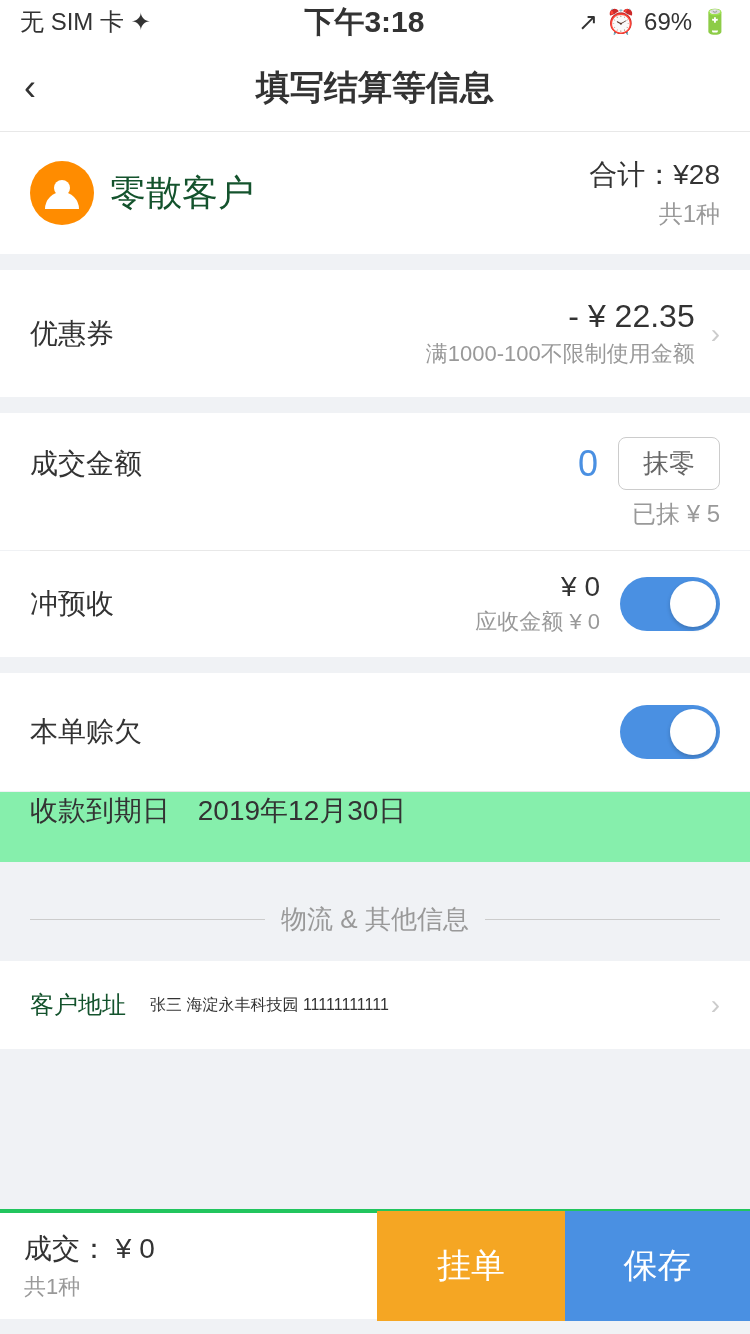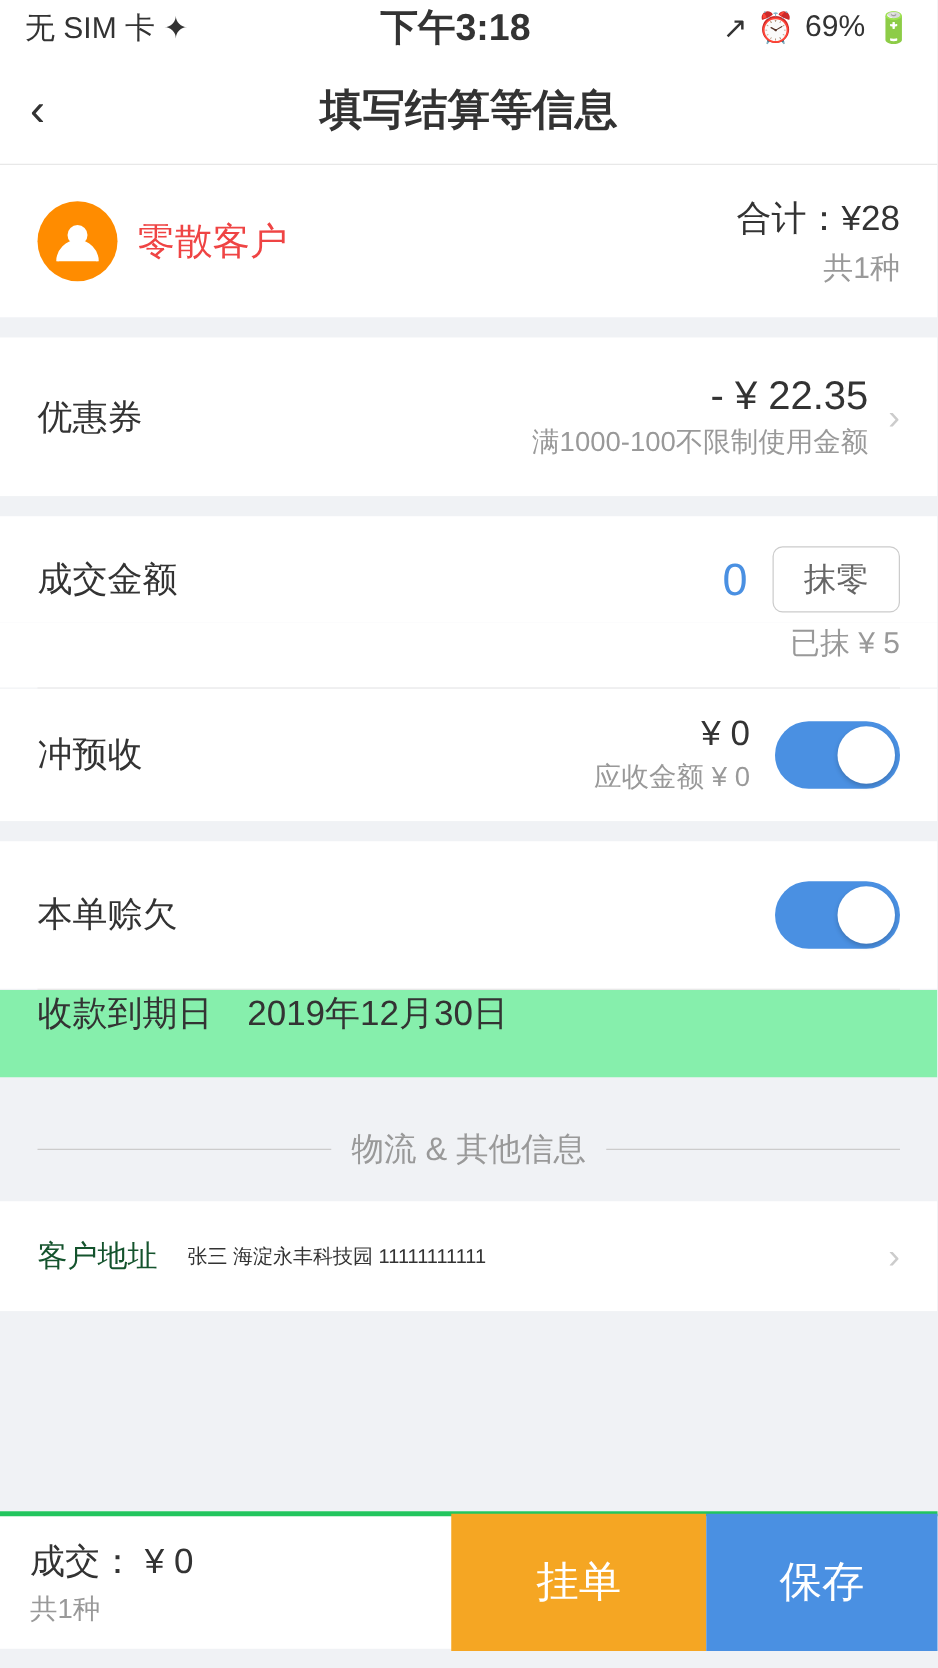--- a/index.html
+++ b/index.html
@@ -81,22 +81,22 @@
       width: 64px;
       height: 64px;
       border-radius: 50%;
       background: #ff8c00;
       display: flex;
       align-items: center;
       justify-content: center;
     }
     .customer-avatar svg { width: 40px; height: 40px; }
     .customer-name {
-      font-size: 30px;
-      color: #ef4444;
+      font-size: 36px;
+      color: #14532d;
     }
     .customer-right {
       text-align: right;
     }
     .customer-total {
       font-size: 28px;
       color: #333;
     }
     .customer-count {
       font-size: 24px;
@@ -307,21 +307,21 @@
       display: inline;
       color: #333;
       font-size: 28px;
     }
     .bottom-summary-bottom {
       font-size: 22px;
       color: #999;
       margin-top: 4px;
     }
     .btn-hang {
-      width: 204px;
+      width: 188px;
       height: 110px;
       background: #f5a623;
       color: #fff;
       font-size: 34px;
       font-weight: 500;
       display: flex;
       align-items: center;
       justify-content: center;
       cursor: pointer;
     }

